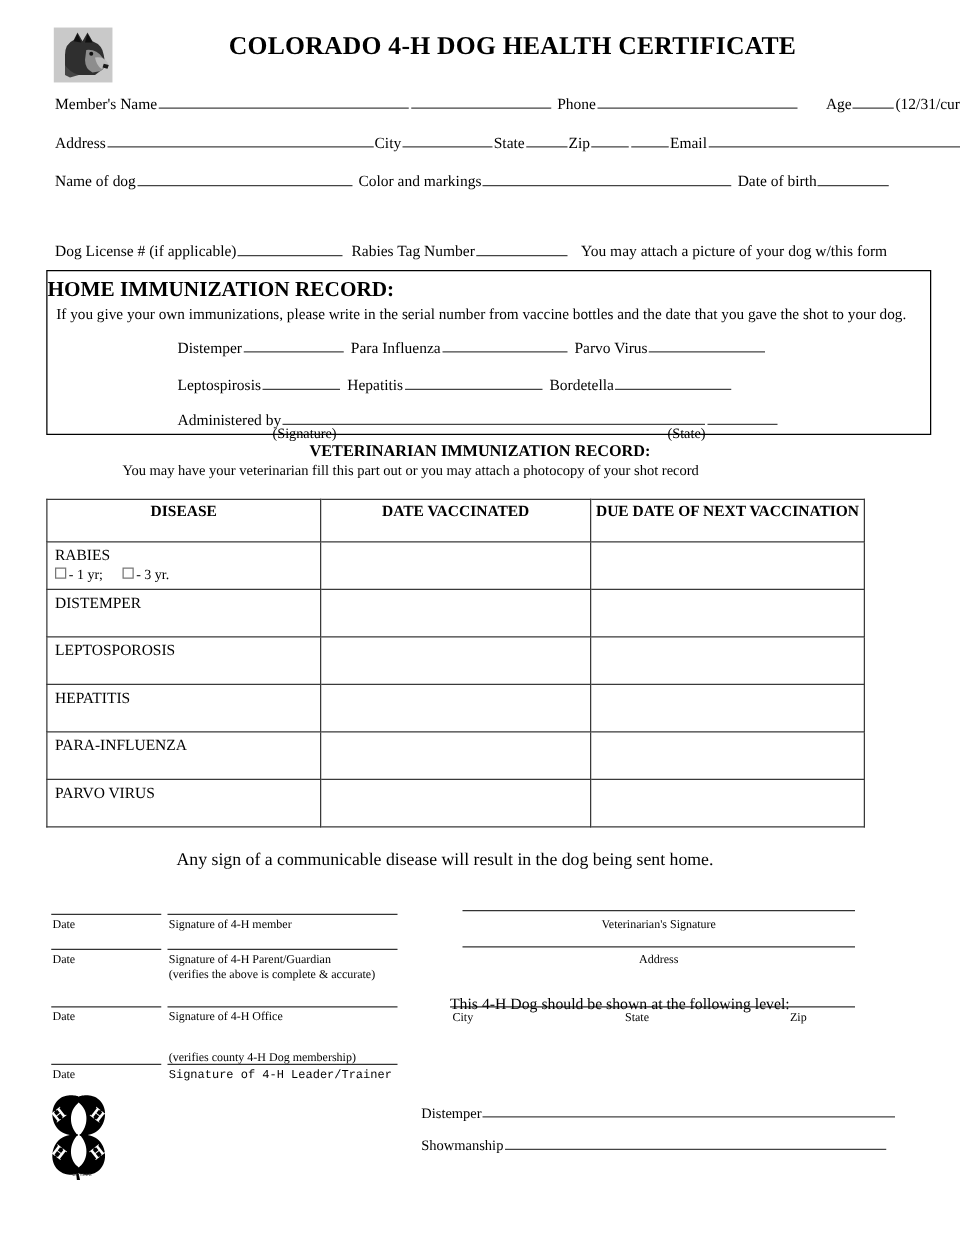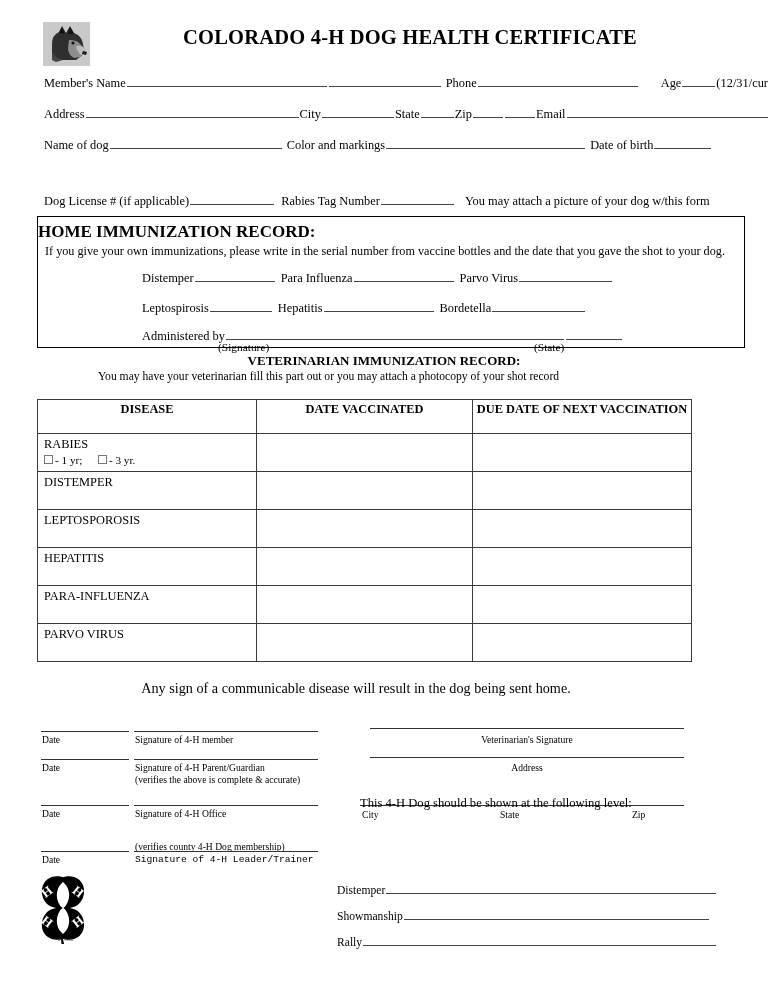--- a/index.html
+++ b/index.html
@@ -359,23 +359,20 @@
   <div class="sigcap" style="left:500px; top:809px;">State</div>
   <div class="sigcap" style="left:632px; top:809px;">Zip</div>
 
   <div class="show-head">This 4-H Dog should be shown at the following level:</div>
 
   <div class="show-row" style="top:881px;">
     <span class="lbl">Distemper</span><span class="ln" style="width:330px"></span>
   </div>
   <div class="show-row" style="top:907px;">
     <span class="lbl">Showmanship</span><span class="ln" style="width:305px"></span>
-  </div>
-  <div class="show-row" style="top:933px;">
-    <span class="lbl">Rally</span><span class="ln" style="width:353px"></span>
   </div>
 
   <div class="clover">
     <svg width="66" height="72" viewBox="0 0 66 72" aria-hidden="true">
       <g fill="#000000">
         <path d="M31.5 33.5 C24 26 24 14 31 8 C35 4.5 31.5 2 31.5 2 C31.5 2 22 -1 15.5 5 C8 12 10 26 19 31 C25 34 31.5 33.5 31.5 33.5 Z" transform="translate(1,2)"></path>
         <path d="M34.5 33.5 C42 26 42 14 35 8 C31 4.5 34.5 2 34.5 2 C34.5 2 44 -1 50.5 5 C58 12 56 26 47 31 C41 34 34.5 33.5 34.5 33.5 Z" transform="translate(-1,2)"></path>
         <path d="M31.5 36.5 C24 44 24 56 31 62 C35 65.5 31.5 68 31.5 68 C31.5 68 22 71 15.5 65 C8 58 10 44 19 39 C25 36 31.5 36.5 31.5 36.5 Z" transform="translate(1,-2)"></path>
         <path d="M34.5 36.5 C42 44 42 56 35 62 C31 65.5 34.5 68 34.5 68 C34.5 68 44 71 50.5 65 C58 58 56 44 47 39 C41 36 34.5 36.5 34.5 36.5 Z" transform="translate(-1,-2)"></path>
         <path d="M31 66 L33 66 L34 71 L31.5 71 Z"></path>

